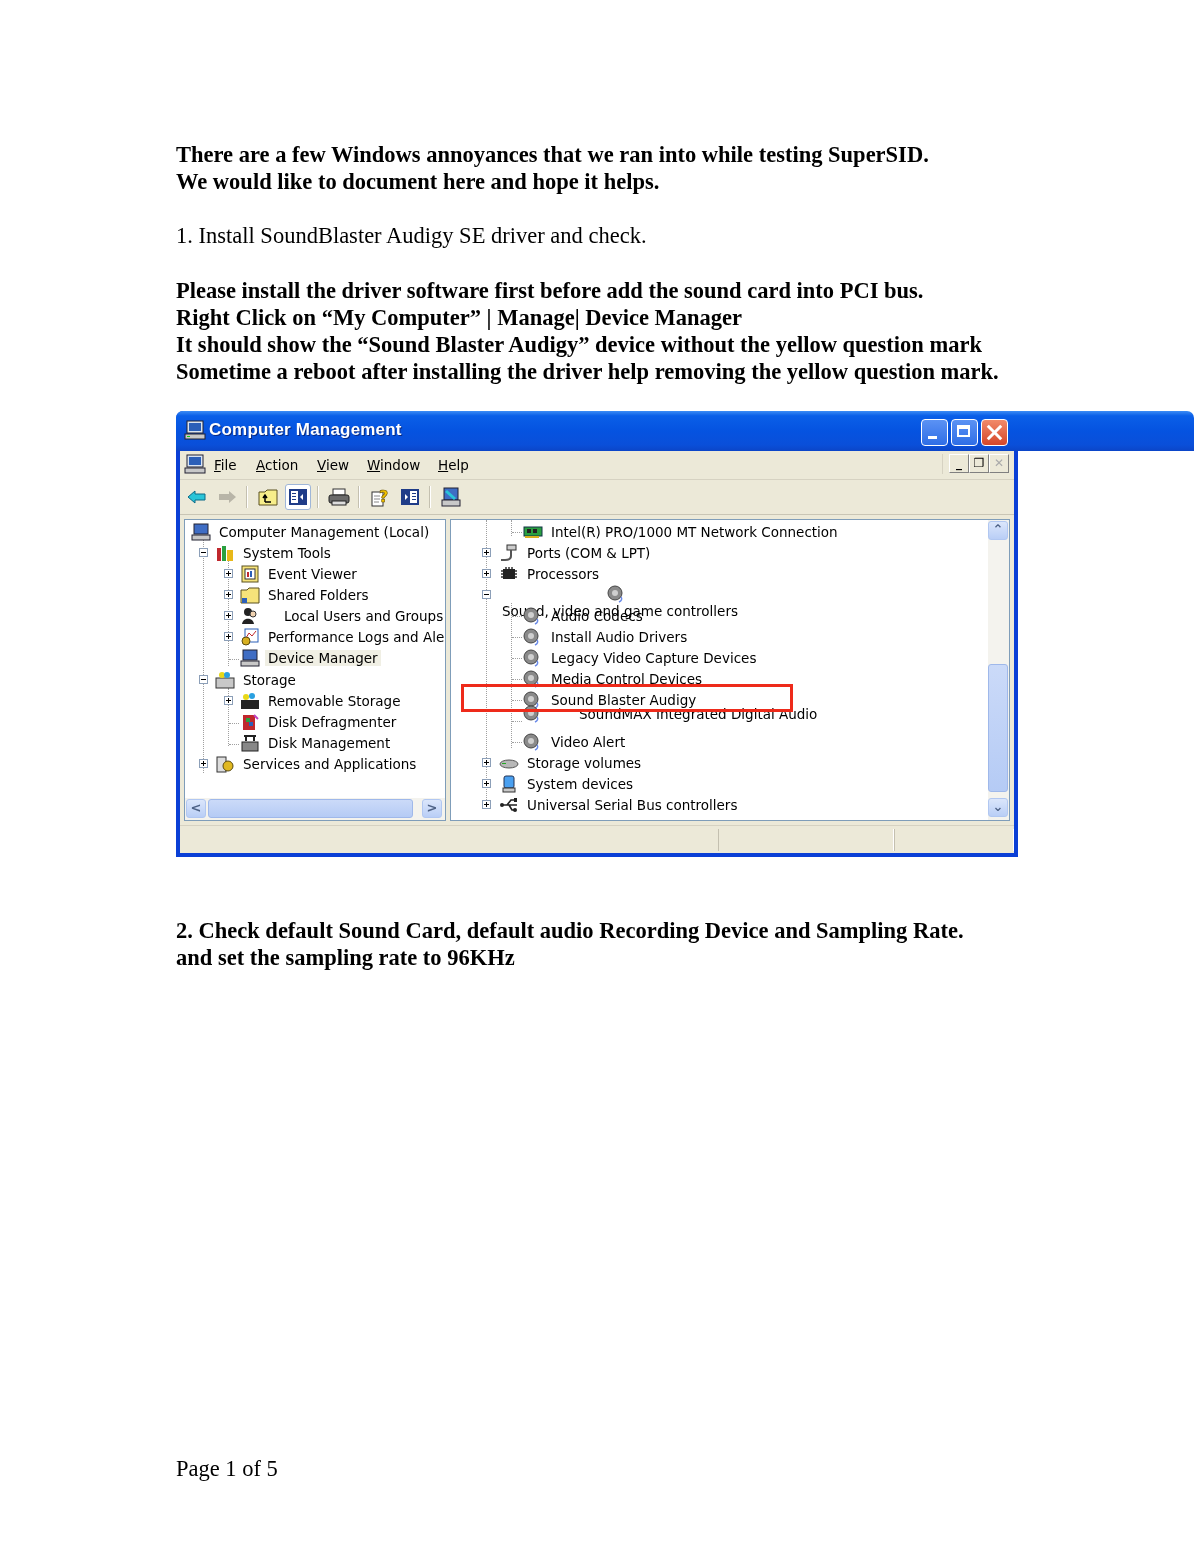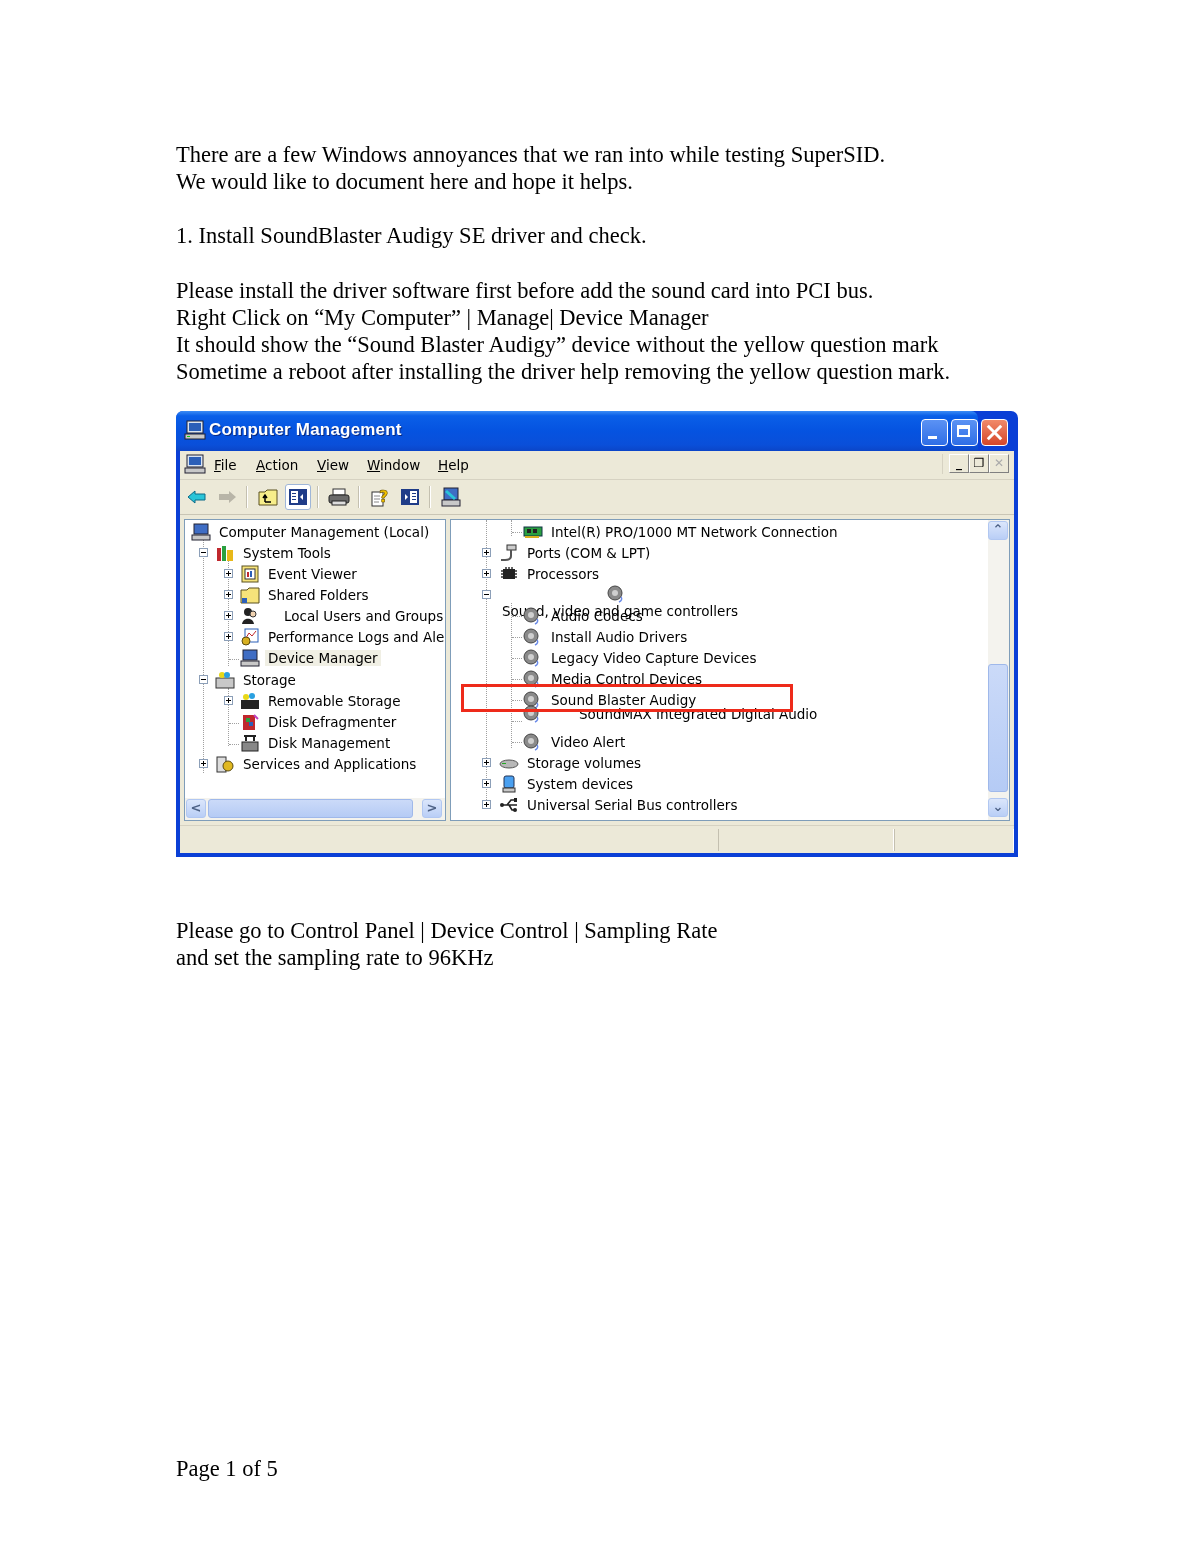--- a/index.html
+++ b/index.html
@@ -1,22 +1,22 @@
 <!DOCTYPE html>
 <html><head>
 <meta charset="utf-8">
 <style>
   html, body { margin:0; padding:0; background:#ffffff; }
   body { width:1200px; height:1554px; position:relative; overflow:hidden; font-family:"Liberation Serif", "DejaVu Serif", serif; color:#000; }
   .para { position:absolute; left:176px; font-size:22.5px; line-height:27px; white-space:nowrap; }
-  .para div { height:27px; }
+  .para div { height:27px;font-weight:bold; }
 
   
   .win { position:absolute; left:176px; top:411px; width:842px; height:446px; background:#0a3fd6; border-radius:7px 7px 0 0; box-sizing:border-box; font-family:"DejaVu Sans", "Liberation Sans", sans-serif; }
-  .titlebar { position:absolute; left:0; top:0; width:802px; height:40px; border-radius:7px 7px 0 0;
+  .titlebar { position:absolute; left:0; top:0; width:1018px; height:40px; border-radius:7px 7px 0 0;
     background:linear-gradient(#3b8cf5 0%, #0a5fe8 12%, #0553e0 50%, #0a4fd9 85%, #0b45c8 100%); }
   .title-icon { position:absolute; left:8px; top:9px; width:22px; height:20px; }
   .title-text { position:absolute; left:33px; top:9px; color:#fff; font-weight:bold; font-size:17px; font-family:"Liberation Sans", "DejaVu Sans", sans-serif; text-shadow:1px 1px 0 #0a2a80; letter-spacing:0.2px; }
   .tb-btn { position:absolute; top:8px; width:27px; height:27px; border-radius:4px; border:1px solid #fff; box-sizing:border-box; }
   .tb-min { left:745px; background:linear-gradient(#5b92f4, #2f6ee6); }
   .tb-max { left:775px; background:linear-gradient(#5b92f4, #2f6ee6); }
   .tb-close { left:805px; background:linear-gradient(#f18a6a, #d5462a); }
   .tb-min::after { content:""; position:absolute; left:6px; top:16px; width:9px; height:3px; background:#fff; }
   .tb-max::after { content:""; position:absolute; left:5px; top:5px; width:13px; height:12px; border:2px solid #fff; border-top-width:4px; box-sizing:border-box; }
   .tb-close::before, .tb-close::after { content:""; position:absolute; left:11px; top:3px; width:3px; height:19px; background:#fff; }
@@ -449,17 +449,17 @@
     </div>
 
     <div class="statusbar">
       <div class="status-seg" style="left:538px; width:174px;"></div>
       <div class="status-seg" style="left:714px; width:118px;"></div>
     </div>
   </div>
 </div>
 
 <div class="para" style="top:917px;">
-  <div>Please go to Control Panel | Device Control | Sampling Rate</div>
+  <div>2. Check default Sound Card, default audio Recording Device and Sampling Rate.</div>
   <div>and set the sampling rate to 96KHz</div>
 </div>
 
 <div class="para" style="top:1455px;">Page 1 of 5</div>
 
 </body></html>

